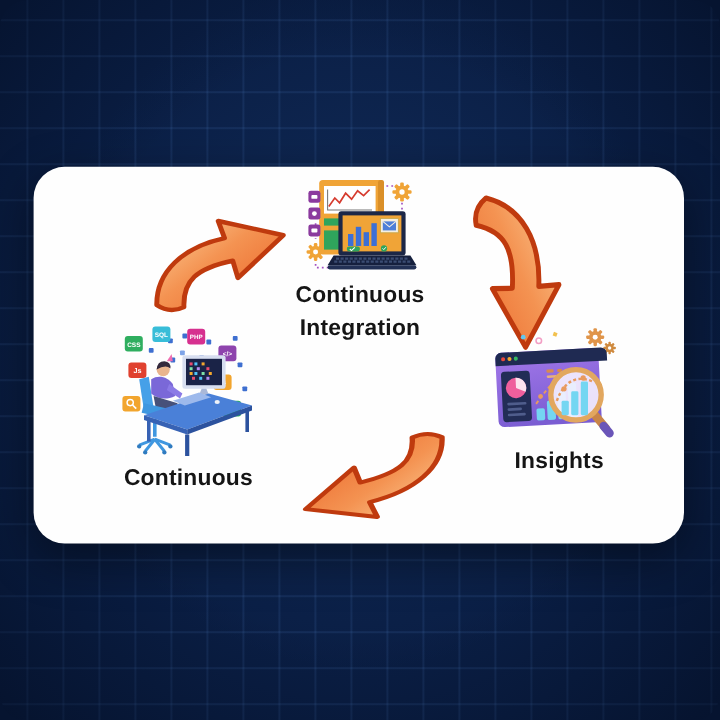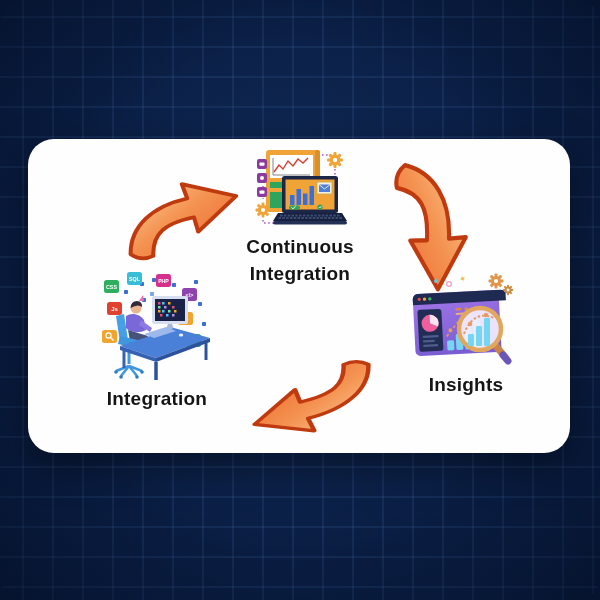--- a/index.html
+++ b/index.html
@@ -284,15 +284,15 @@
           <line x1="62" y1="92" x2="62" y2="110" stroke="#2c529e" stroke-width="3.5"></line>
         </g>
         <polygon points="50,64 72,57 82,61 60,68" fill="#9db9ec"></polygon>
         <ellipse cx="87" cy="65" rx="2.2" ry="1.6" fill="#eef2f8"></ellipse>
       </g>
     </svg>
   </div>
 
   <div class="node-label lbl-ci">Continuous Integration</div>
   <div class="node-label lbl-insights">Insights</div>
-  <div class="node-label lbl-development">Integration</div>
+  <div class="node-label lbl-development">Continuous</div>
 
 </div>
 
 </body></html>

